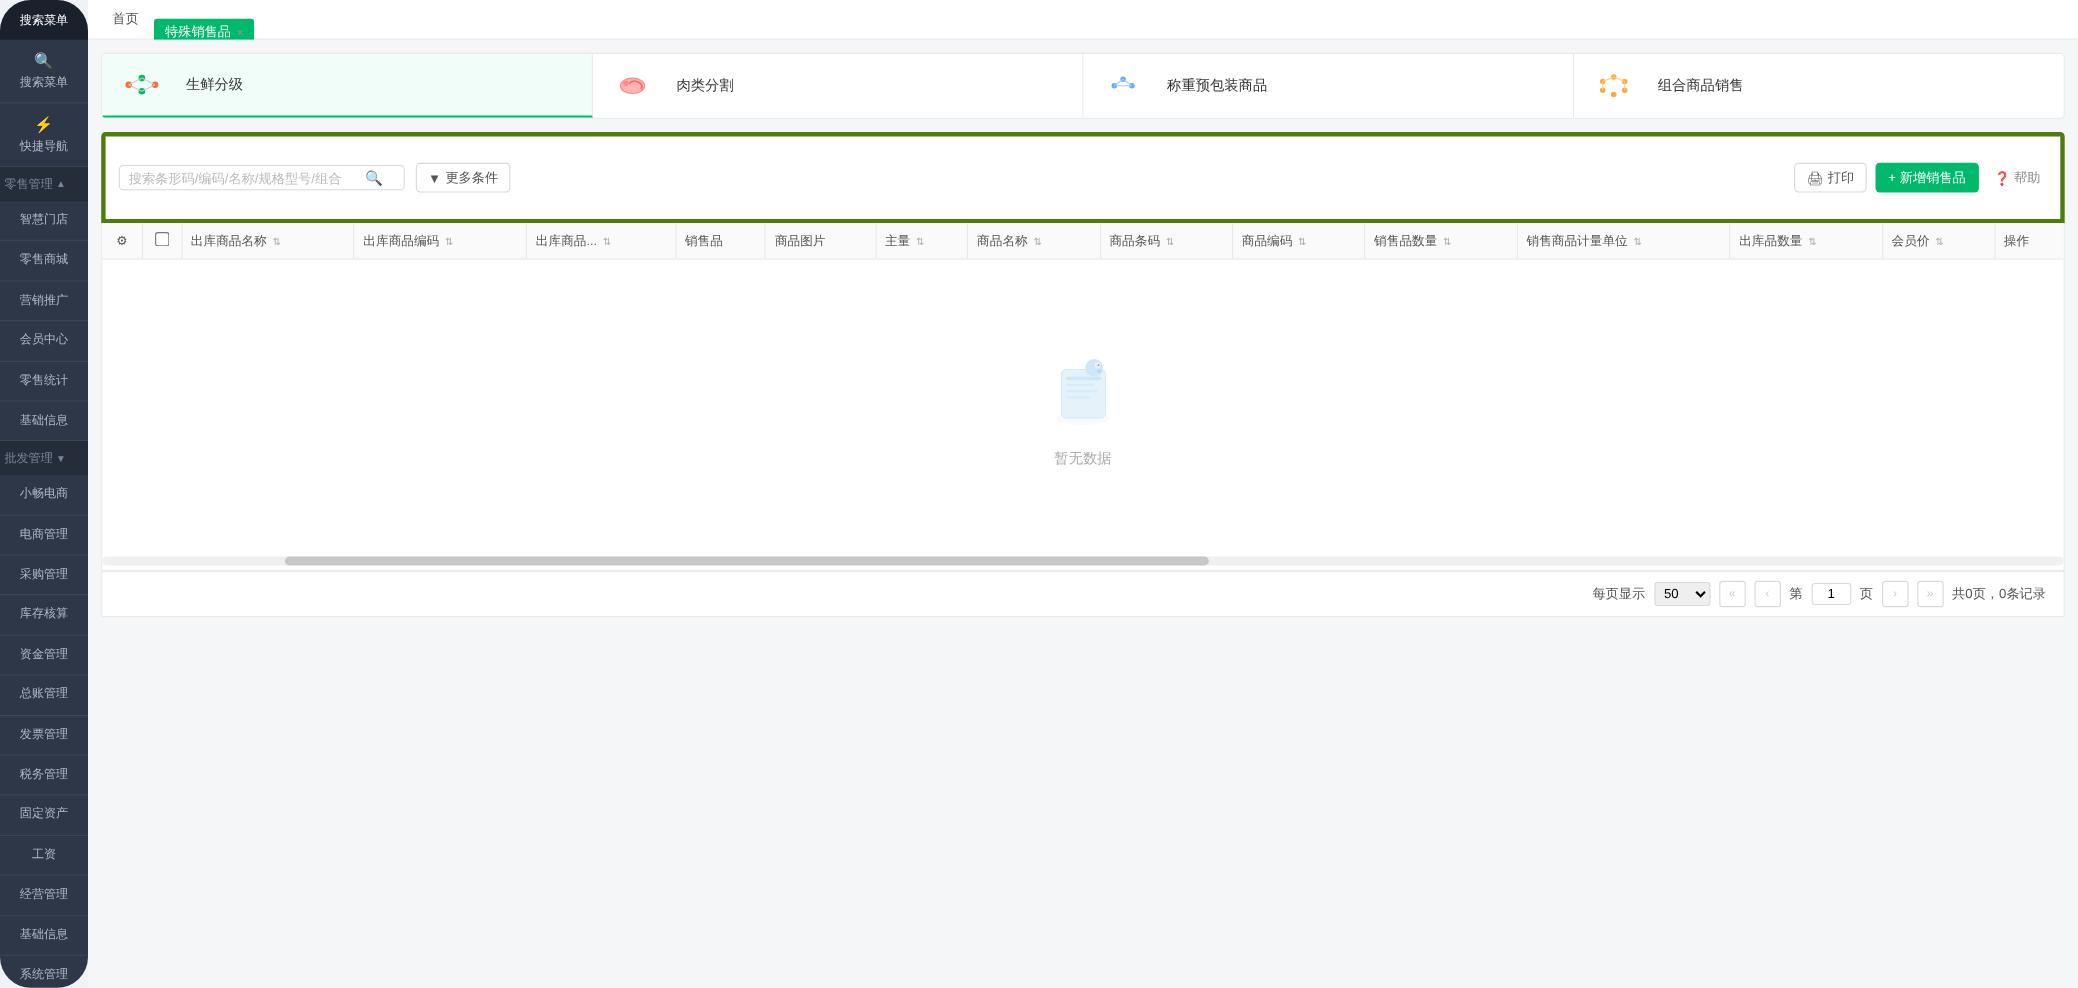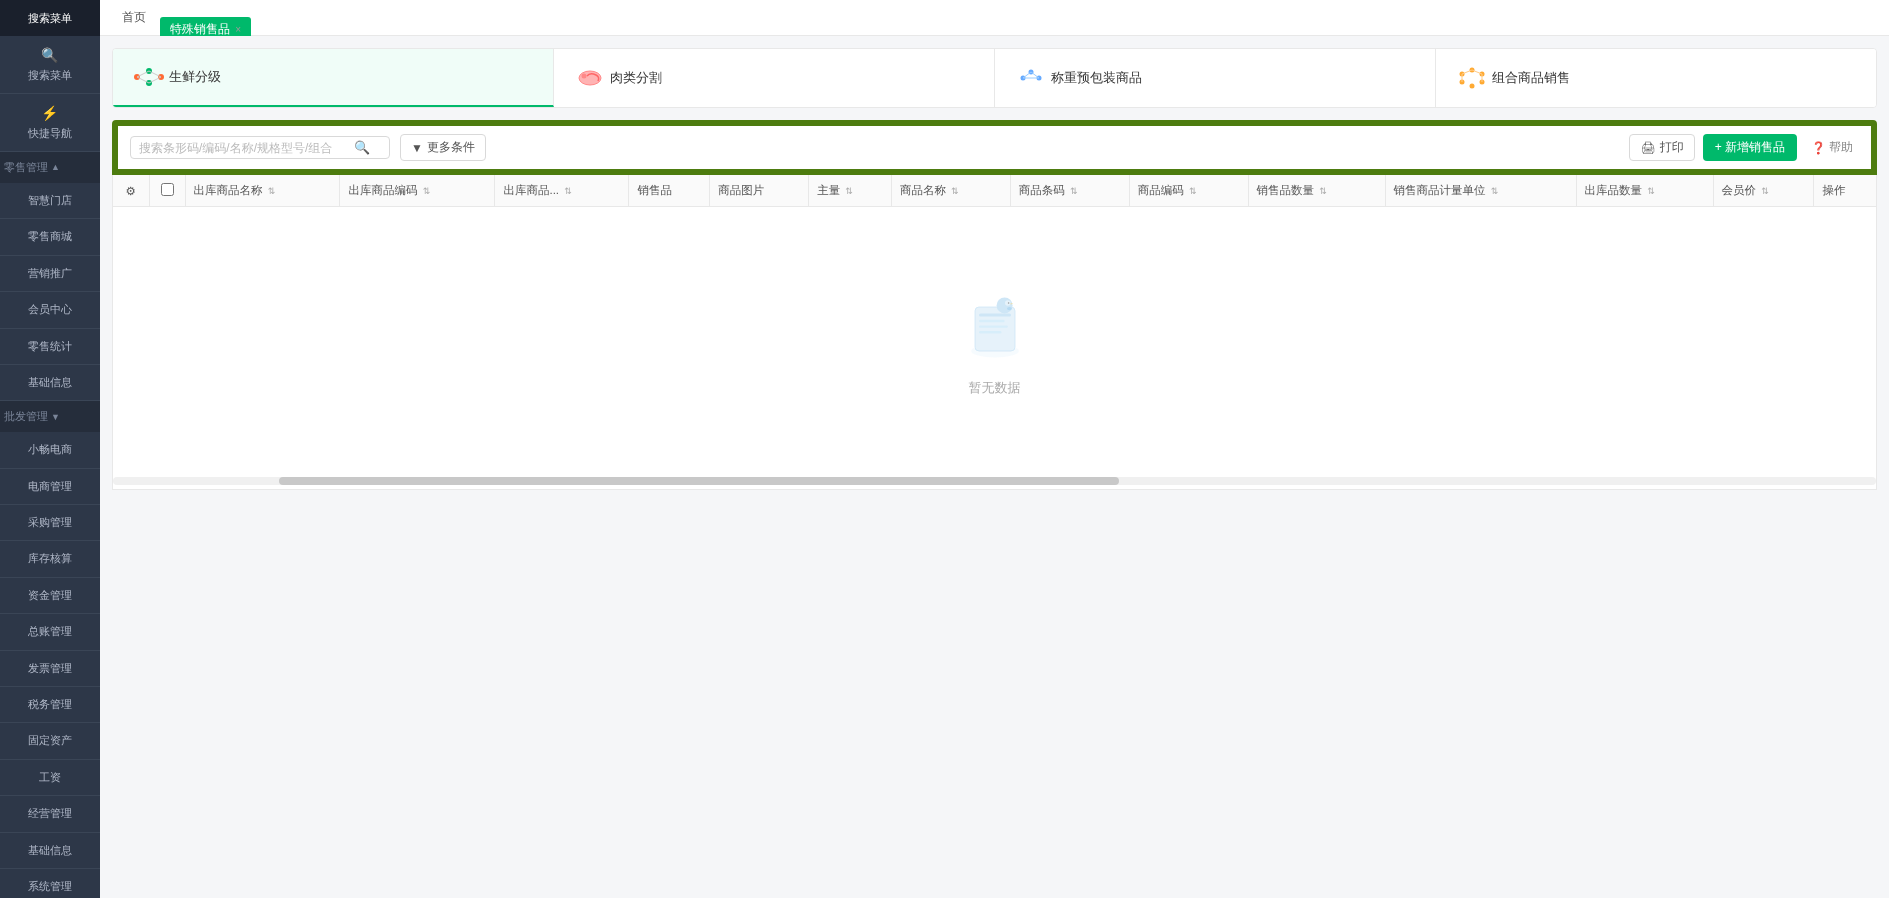--- a/index.html
+++ b/index.html
@@ -1,28 +1,29 @@
 <!DOCTYPE html>
 <html><head>
   <meta charset="utf-8">
   <style>
     * { box-sizing: border-box; margin: 0; padding: 0; }
     body { font-family: 'Microsoft YaHei', Arial, sans-serif; font-size: 12px; background: #f0f2f5; display: flex; height: 898px; overflow: hidden; }
 
     
     .sidebar {
-      width: 100px;
+      width: 80px;
       background: #2d3748;
       color: #ccc;
       display: flex;
       flex-direction: column;
       flex-shrink: 0;
       height: 100%;
       overflow-y: auto;
       overflow-x: hidden;
+      border-radius: 28px;
     }
     .sidebar-logo {
       background: #1a202c;
       padding: 8px 4px;
       text-align: center;
       font-size: 11px;
       color: #fff;
       min-height: 36px;
       display: flex;
       align-items: center;
@@ -105,21 +106,21 @@
       background: #fff;
       border: 1px solid #e8e8e8;
       border-radius: 4px;
       overflow: hidden;
     }
     .tab-card {
       flex: 1;
       padding: 14px 20px;
       display: flex;
       align-items: center;
-      gap: 4px;
+      gap: 24px;
       cursor: pointer;
       border-right: 1px solid #e8e8e8;
       background: #fff;
       font-size: 13px;
       color: #333;
       transition: background 0.2s;
     }
     .tab-card:last-child { border-right: none; }
     .tab-card.active {
       background: #f0fdf8;
@@ -130,23 +131,23 @@
       height: 28px;
       display: flex;
       align-items: center;
       justify-content: center;
     }
     .tab-card-label { font-size: 13px; font-weight: 500; }
 
     
     .toolbar {
       background: #fff;
-      border: 6px solid #4d7c0f;
+      border: 4px solid #4d7c0f;
       border-radius: 4px 4px 0 0;
-      padding: 8px 12px;
+      padding: 24px 12px;
       display: flex;
       align-items: center;
       gap: 10px;
       flex-shrink: 0;
     }
     .search-input-wrap {
       display: flex;
       align-items: center;
       border: 1px solid #d9d9d9;
       border-radius: 4px;
@@ -594,15 +595,31 @@
             </td>
           </tr>
         </tbody>
       </table>
 
       <div class="scroll-track">
         <div class="scroll-thumb"></div>
       </div>
     </div>
 
+    <div class="pagination-bar">
+      <span>每页显示</span>
+      <select>
+        <option value="50">50</option>
+        <option value="100">100</option>
+        <option value="200">200</option>
+      </select>
+      <div class="page-btn disabled" title="首页">«</div>
+      <div class="page-btn disabled" title="上一页">‹</div>
+      <span>第</span>
+      <input type="text" class="page-input" value="1" style="">
+      <span>页</span>
+      <div class="page-btn disabled" title="下一页">›</div>
+      <div class="page-btn disabled" title="末页">»</div>
+      <span>共0页，0条记录</span>
+    </div>
 
   </div>
 </div>
 
 </body></html>

